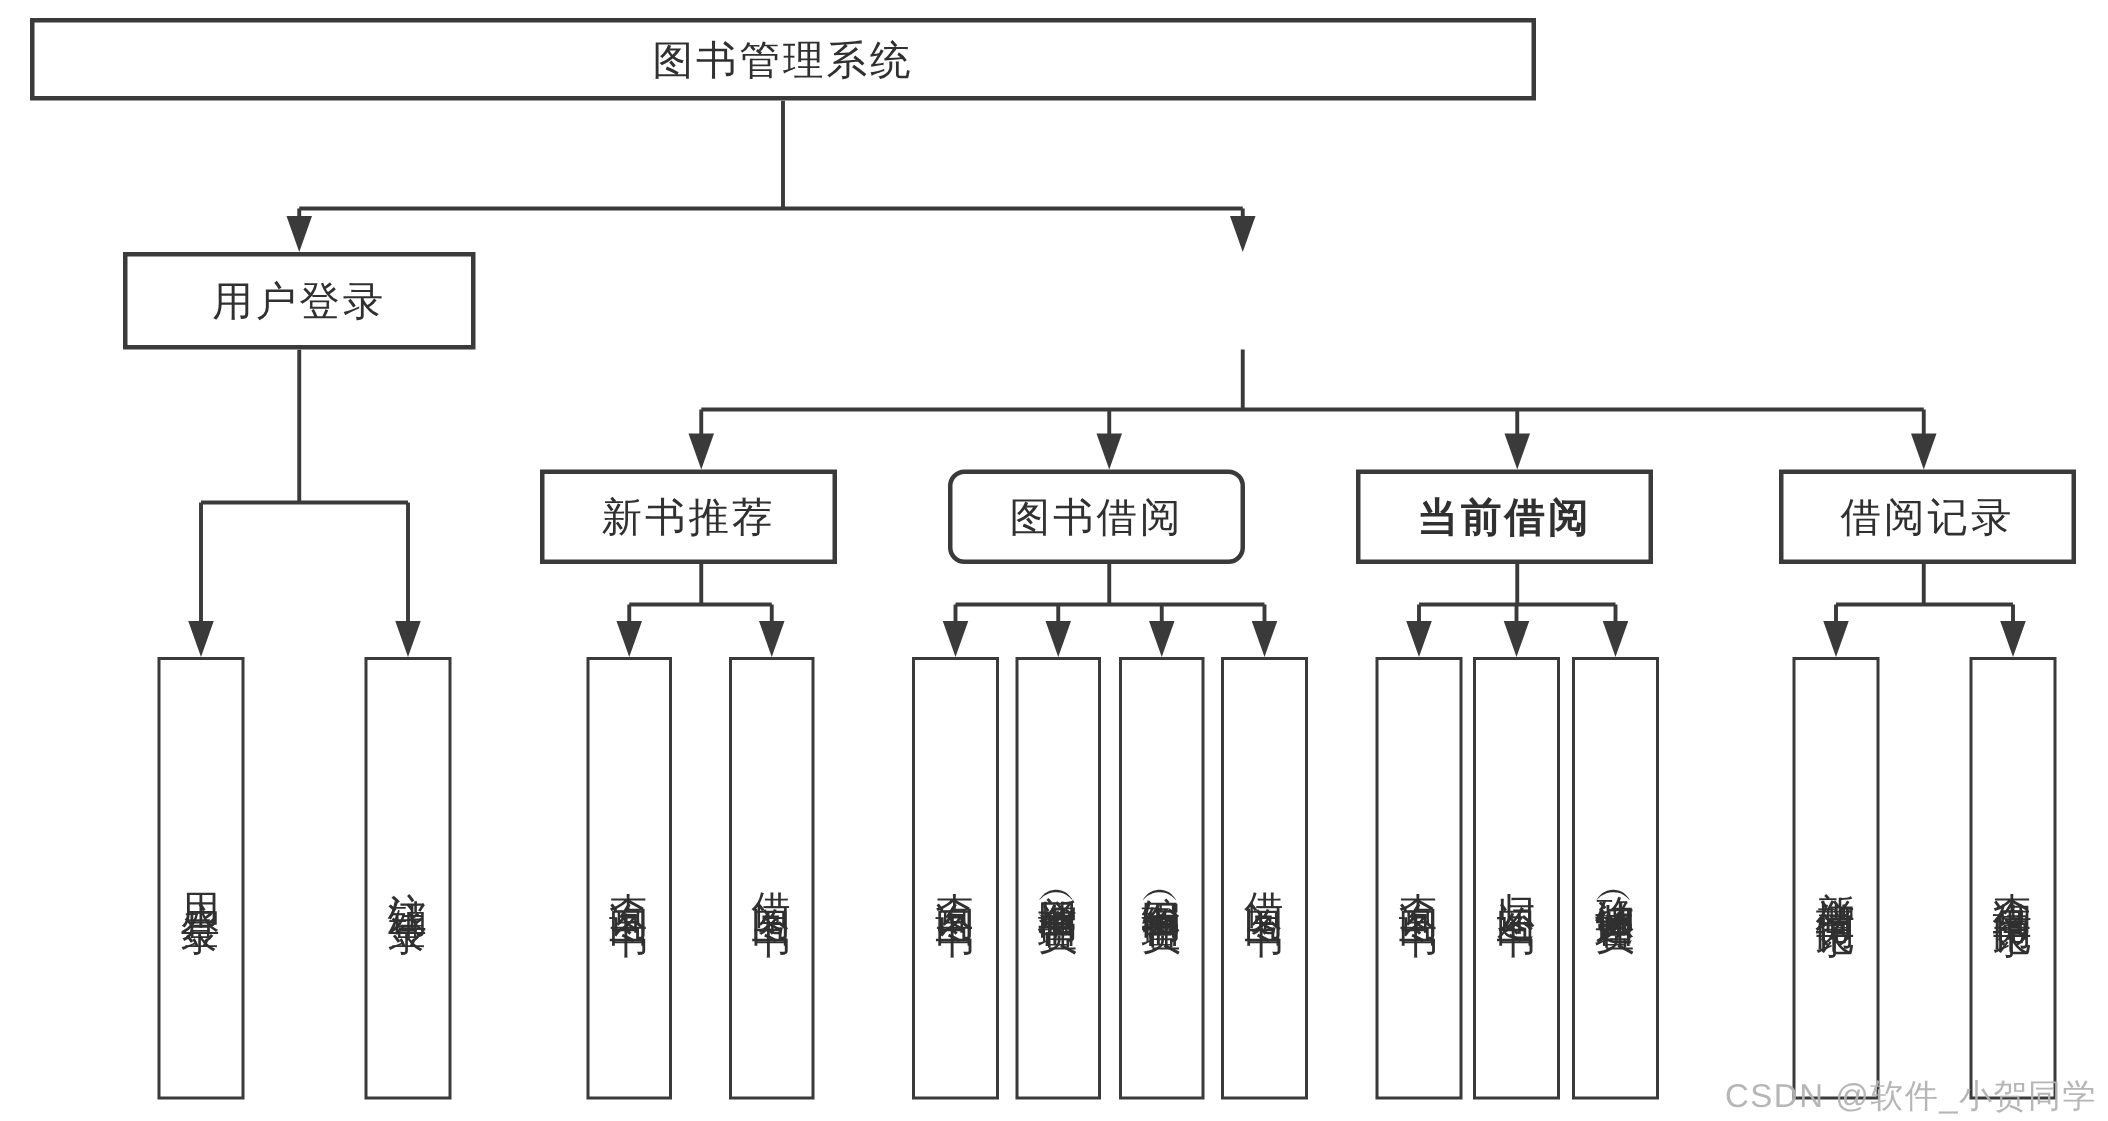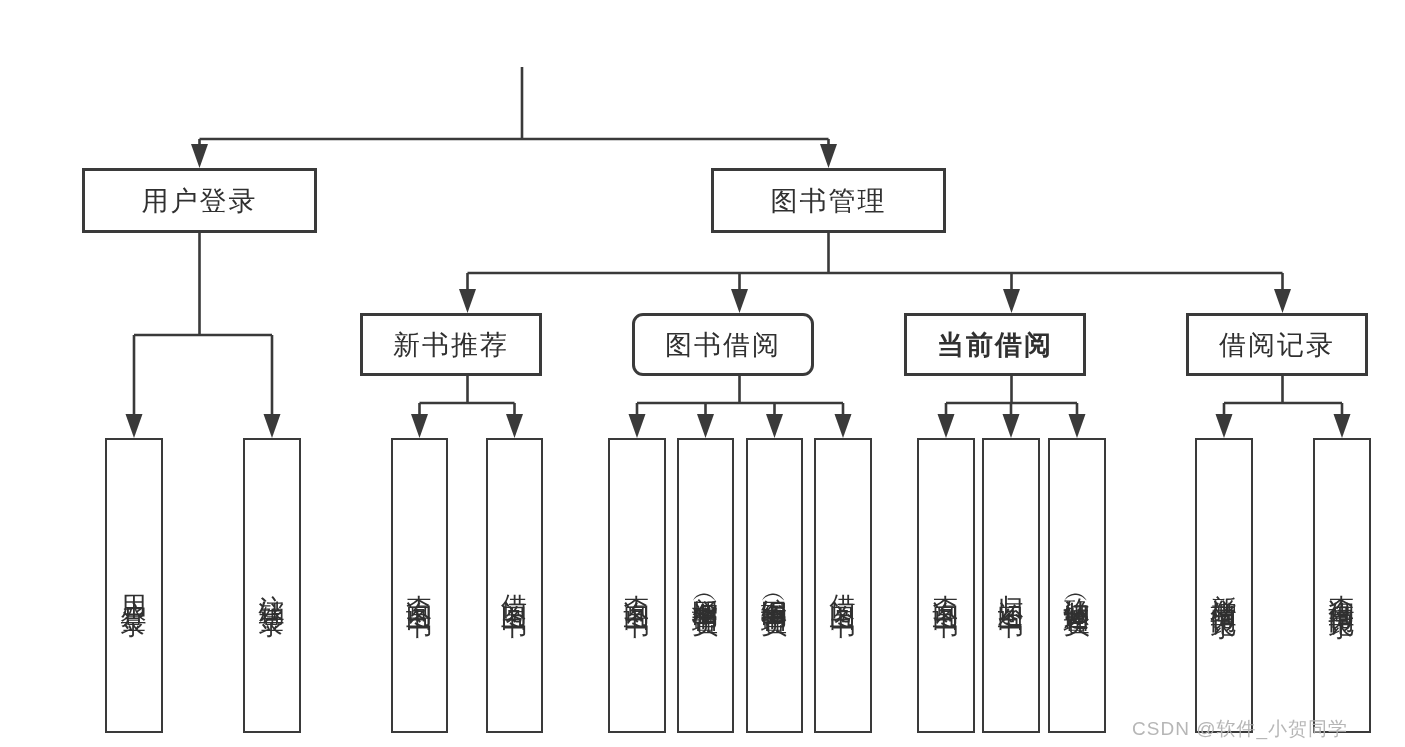--- a/index.html
+++ b/index.html
@@ -33,44 +33,44 @@
     color: #303030;
     z-index: 2;
   }
   .hlabel {
     font-size: 27px;
     letter-spacing: 2px;
     white-space: nowrap;
   }
   .root-box   { left: 20px;  top: 12px;  width: 1004px; height: 55px; }
   .l2-box     { top: 168px; height: 65px; width: 235px; }
-  .l3-box     { top: 313px; height: 63px; width: 182px; }
+  .l3-box     { top: 313px; height: 63px; width: 198px; }
 
   .leaf {
     top: 438px;
     height: 295px;
     border-width: 2px;
   }
   .vtext {
     writing-mode: vertical-rl;
     text-orientation: mixed;
     font-size: 26px;
     line-height: 1;
     white-space: nowrap;
   }
   .ls-s { letter-spacing: 6px; }
   .ls-m { letter-spacing: 4px; }
   .ls-l { letter-spacing: 2px; }
 
   .watermark {
     position: absolute;
-    left: 1096px;
+    left: 1146px;
     top: 716px;
     width: 252px;
-    font-size: 19px;
+    font-size: 22px;
     letter-spacing: 1px;
     color: rgba(178, 178, 178, 0.95);
     white-space: nowrap;
     z-index: 3;
     text-align: right;
   }
 </style>
 </head>
 <body>
 
@@ -112,26 +112,26 @@
       <polygon points="766,414 783,414 774.5,438"></polygon>
       <polygon points="834.5,414 851.5,414 843,438"></polygon>
       <polygon points="937.5,414 954.5,414 946,438"></polygon>
       <polygon points="1002.5,414 1019.5,414 1011,438"></polygon>
       <polygon points="1068.5,414 1085.5,414 1077,438"></polygon>
       <polygon points="1215.5,414 1232.5,414 1224,438"></polygon>
       <polygon points="1333.5,414 1350.5,414 1342,438"></polygon>
     </g>
   </svg>
 
+  <div class="box root-box">
+    <span class="hlabel">图书管理系统</span>
+  </div>
 
   <div class="box l2-box" style="left:82px;">
     <span class="hlabel">用户登录</span>
-  </div>
-  <div class="box l2-box" style="left:711px;">
-    <span class="hlabel">图书管理</span>
   </div>
 
   <div class="box l3-box" style="left:360px;">
     <span class="hlabel">新书推荐</span>
   </div>
   <div class="box l3-box" style="left:632px;border-radius:11px;">
     <span class="hlabel">图书借阅</span>
   </div>
   <div class="box l3-box" style="left:904px;font-weight:bold;">
     <span class="hlabel">当前借阅</span>

